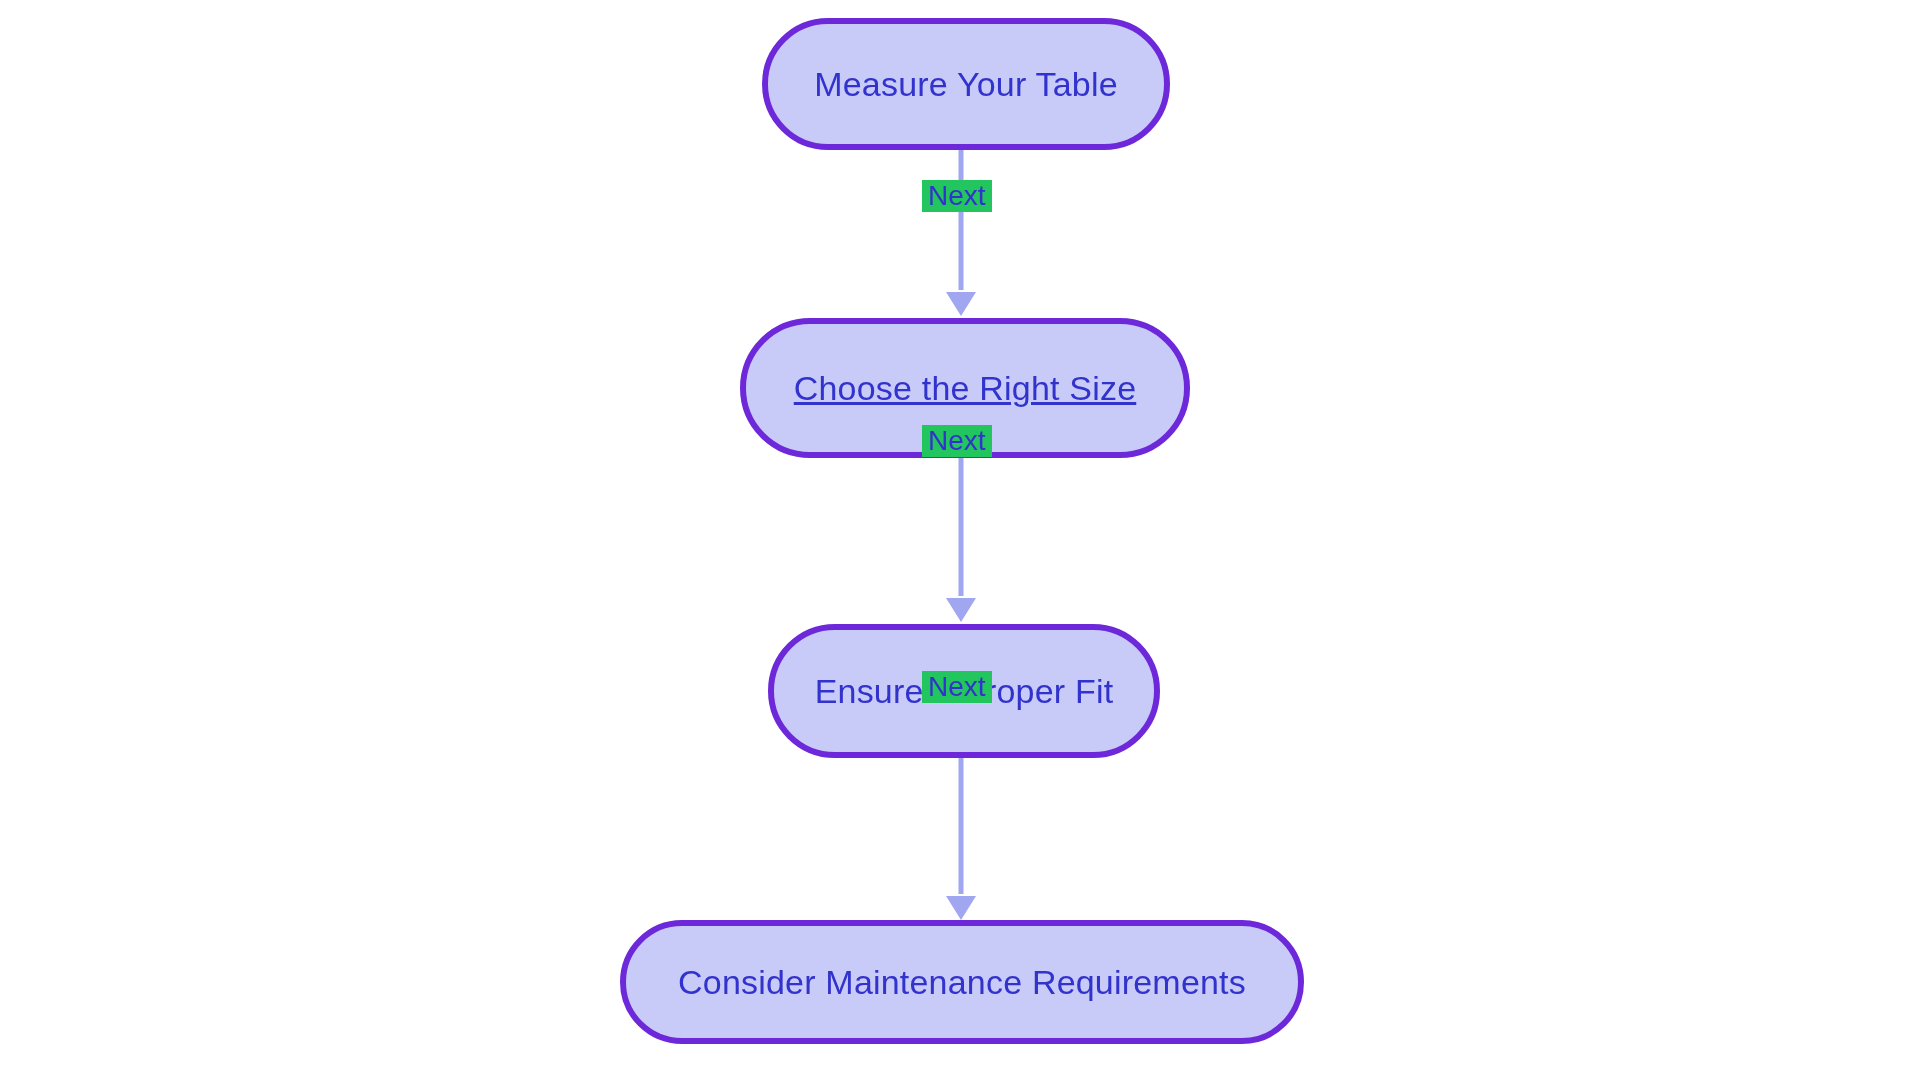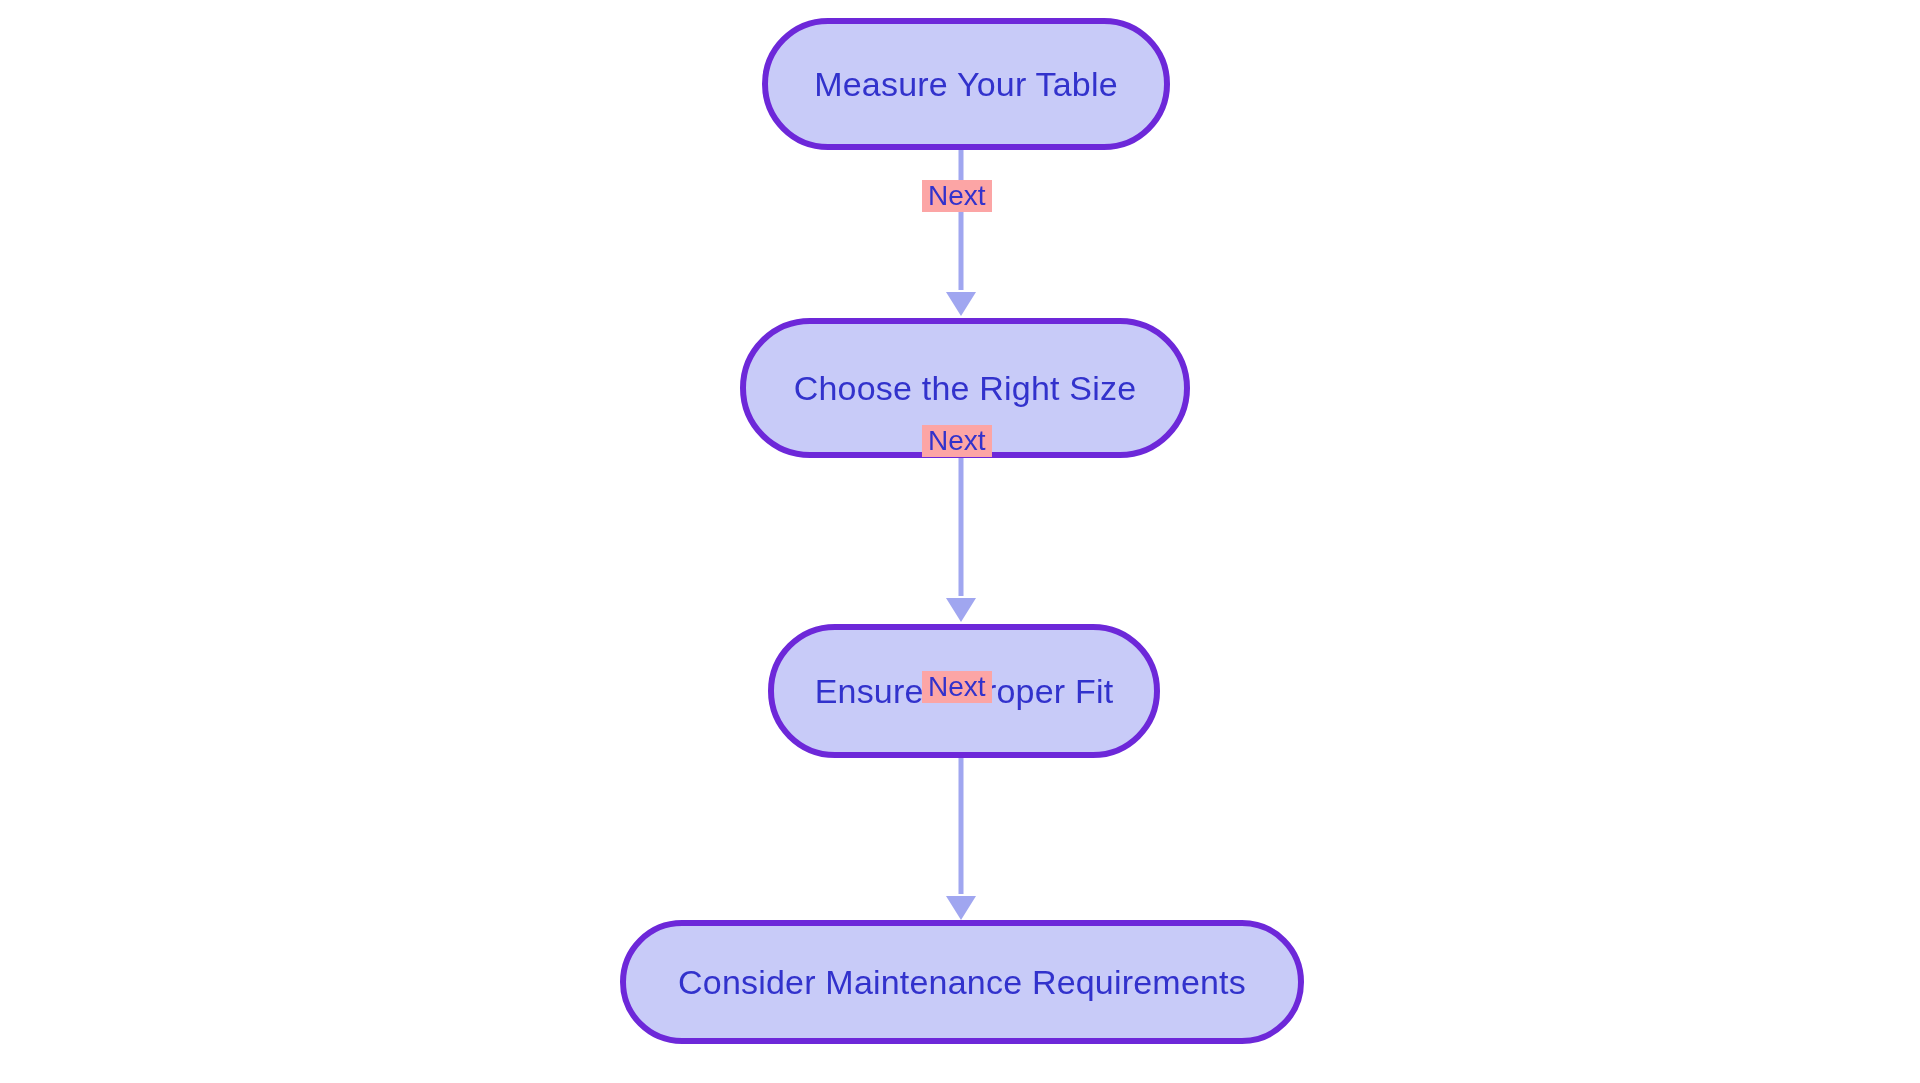--- a/index.html
+++ b/index.html
@@ -50,20 +50,21 @@
     width: 408px;
     height: 132px;
   }
   #node-0 .node-label { font-size: 34px; }
 
   #node-1 {
     left: 740px;
     top: 318px;
     width: 450px;
     height: 140px;
+    text-decoration: underline;
   }
   #node-1 .node-label { font-size: 34px; }
 
   #node-2 {
     left: 768px;
     top: 624px;
     width: 392px;
     height: 134px;
   }
   #node-2 .node-label { font-size: 34px; }
@@ -94,21 +95,21 @@
   .edge-arrowhead {
     fill: #a0a6f0;
   }
 
   .edge-label {
     position: absolute;
     color: #3232cc;
     font-family: "Liberation Sans", sans-serif;
     font-size: 28px;
     line-height: 1;
-    background: #fca5a5;
+    background: #22c55e;
     padding: 2px 6px;
     white-space: nowrap;
   }
 
   #edge-label-0 { left: 922px; top: 180px; }
   #edge-label-1 { left: 922px; top: 425px; }
   #edge-label-2 { left: 922px; top: 671px; }
 </style>
 </head>
 <body>

